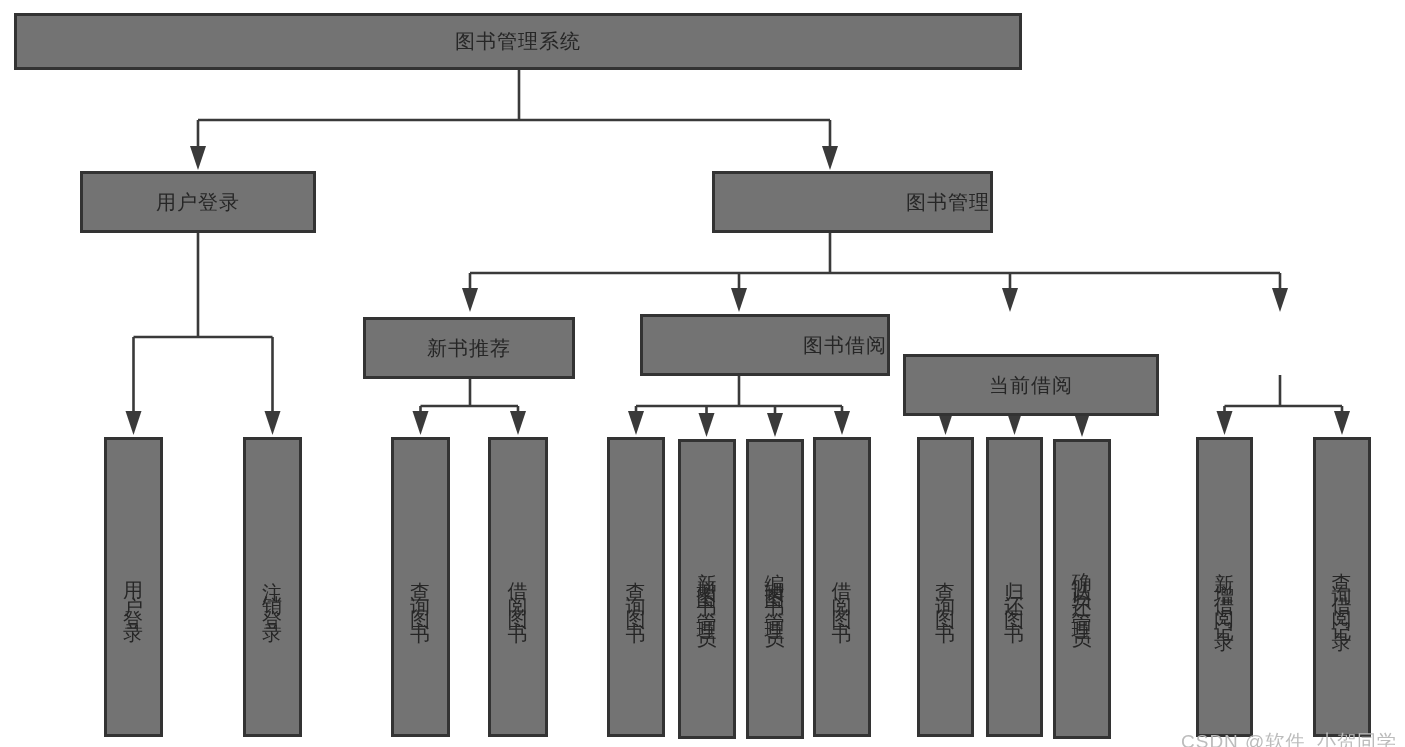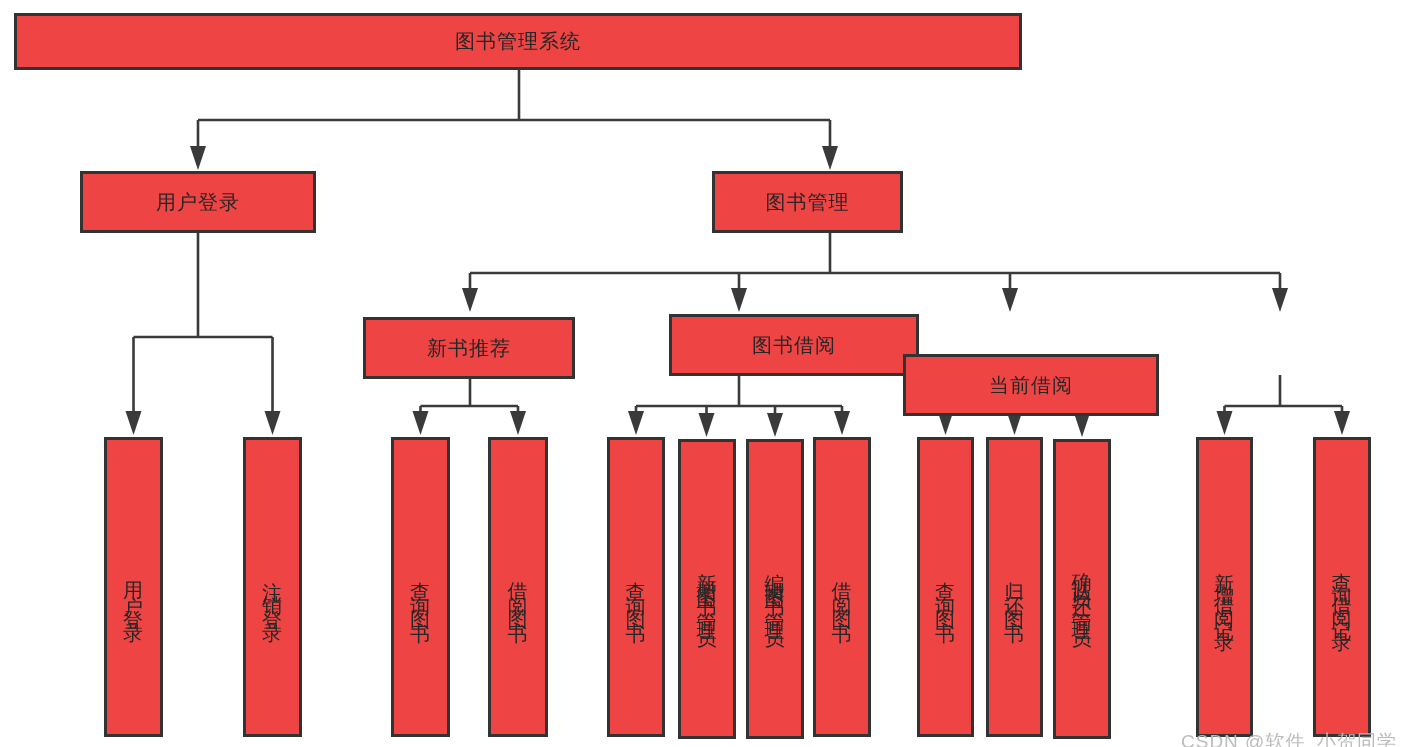--- a/index.html
+++ b/index.html
@@ -10,21 +10,21 @@
     background:#ffffff;
     font-family:"Liberation Sans","DejaVu Sans",sans-serif;
     overflow:hidden;
   }
   .edges{position:absolute;left:0;top:0;width:1405px;height:747px;z-index:1;}
   .edges .ln{stroke:#3a3a3a;stroke-width:2.6;fill:none;}
   .edges .ah{fill:#3a3a3a;stroke:none;}
   .node{
     position:absolute;
     box-sizing:border-box;
-    background:#ef4444;
+    background:#737373;
     border:3px solid #333333;
     display:flex;align-items:center;justify-content:center;
     color:#262626;
     z-index:2;
   }
   .hbox{font-size:20px;letter-spacing:1px;}
   .root{font-size:20px;}
   .vbox{font-size:20px;}
   .vlabel{
     writing-mode:vertical-rl;
@@ -41,23 +41,23 @@
     font-size:19px;
     color:#bcbcbc;
     letter-spacing:1px;
     z-index:6;
     white-space:nowrap;
     margin-top:16px;
   }
   
   .b-root{left:14px;top:13px;width:1008px;height:57px;}
   .b-userlogin{left:80px;top:171px;width:236px;height:62px;}
-  .b-bookmgmt{left:712px;top:171px;width:191px;height:62px;}
+  .b-bookmgmt{left:712px;top:171px;width:281px;height:62px;justify-content:flex-end;}
   .b-newbook{left:363px;top:317px;width:212px;height:62px;}
-  .b-bookborrow{left:669px;top:314px;width:250px;height:62px;}
+  .b-bookborrow{left:640px;top:314px;width:250px;height:62px;justify-content:flex-end;}
   .b-currentborrow{left:903px;top:314px;width:256px;height:62px;margin-top:40px;}
   .b-borrowrecord{left:1172px;top:314px;width:216px;height:62px;}
   .b-ul1{left:104px;top:437px;width:59px;height:300px;}
   .b-ul2{left:243px;top:437px;width:59px;height:300px;}
   .b-nb1{left:391px;top:437px;width:59px;height:300px;}
   .b-nb2{left:488px;top:437px;width:60px;height:300px;}
   .b-bb1{left:607px;top:437px;width:58px;height:300px;}
   .b-bb2{left:678px;top:439px;width:58px;height:300px;}
   .b-bb3{left:746px;top:439px;width:58px;height:300px;}
   .b-bb4{left:813px;top:437px;width:58px;height:300px;}

